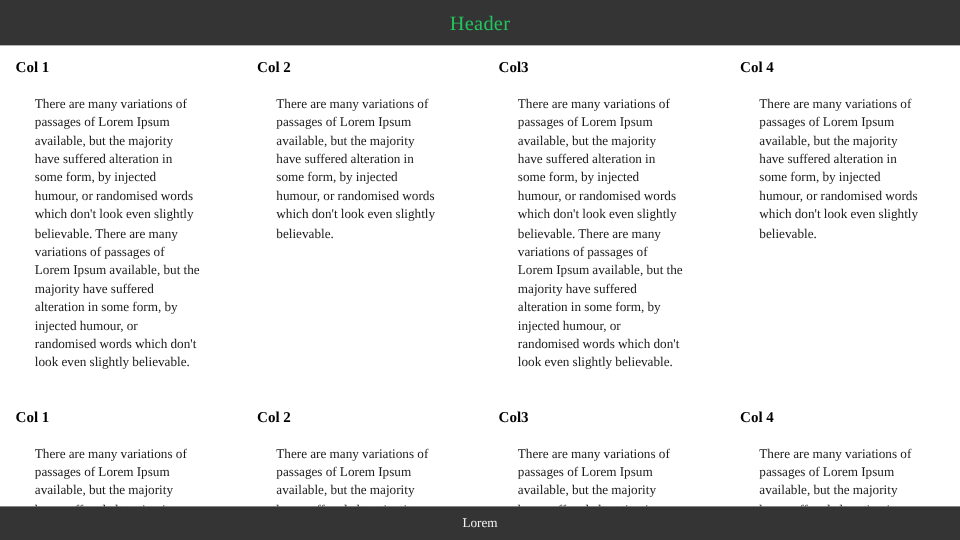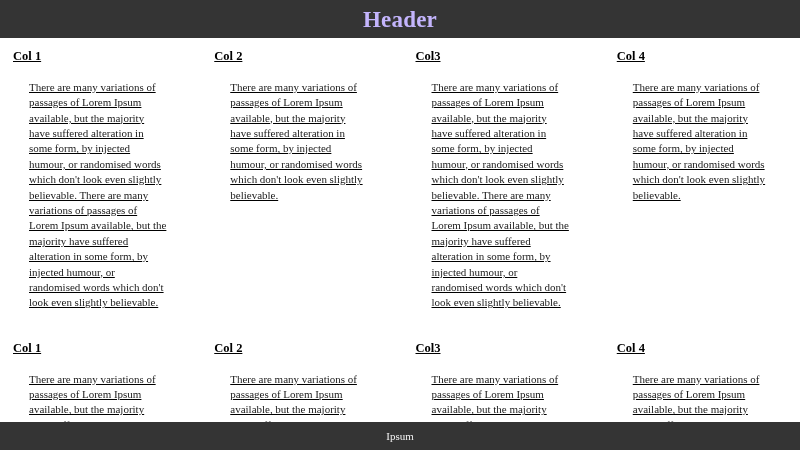--- a/index.html
+++ b/index.html
@@ -26,43 +26,42 @@
   .site-header {
     flex: 0 0 auto;
     height: 38px;
     background: #343434;
     color: #ffffff;
     display: flex;
     align-items: center;
     justify-content: center;
   }
   .site-header-title {
-    font-size: 23px;
-    font-weight: bold;
+    font-size: 17px;
+    font-weight: normal;
     line-height: 1;
     letter-spacing: 0.2px;
-    color: #c4b5fd;
+    color: #22c55e;
   }
 
   
   .content {
     flex: 1 1 auto;
     background: #ffffff;
     padding: 0 13px;
     box-sizing: border-box;
     overflow: hidden;
   }
 
   .row {
     display: flex;
     flex-direction: row;
     align-items: flex-start;
     column-gap: 31px;
     margin-top: 12px;
-    text-decoration: underline;
   }
   .row.row-second {
     margin-top: 15px;
   }
 
   .col {
     flex: 1 1 0;
     min-width: 0;
   }
 
@@ -151,16 +150,16 @@
 
       <section class="col">
         <h2 class="col-heading">Col 4</h2>
         <p class="col-body">There are many variations of passages of Lorem Ipsum available, but the majority have suffered alteration in some form, by injected humour, or randomised words which don't look even slightly believable.</p>
       </section>
     </div>
 
   </main>
 
   <footer class="site-footer">
-    <div class="site-footer-title">Ipsum</div>
+    <div class="site-footer-title">Lorem</div>
   </footer>
 
 </div>
 
 </body></html>

